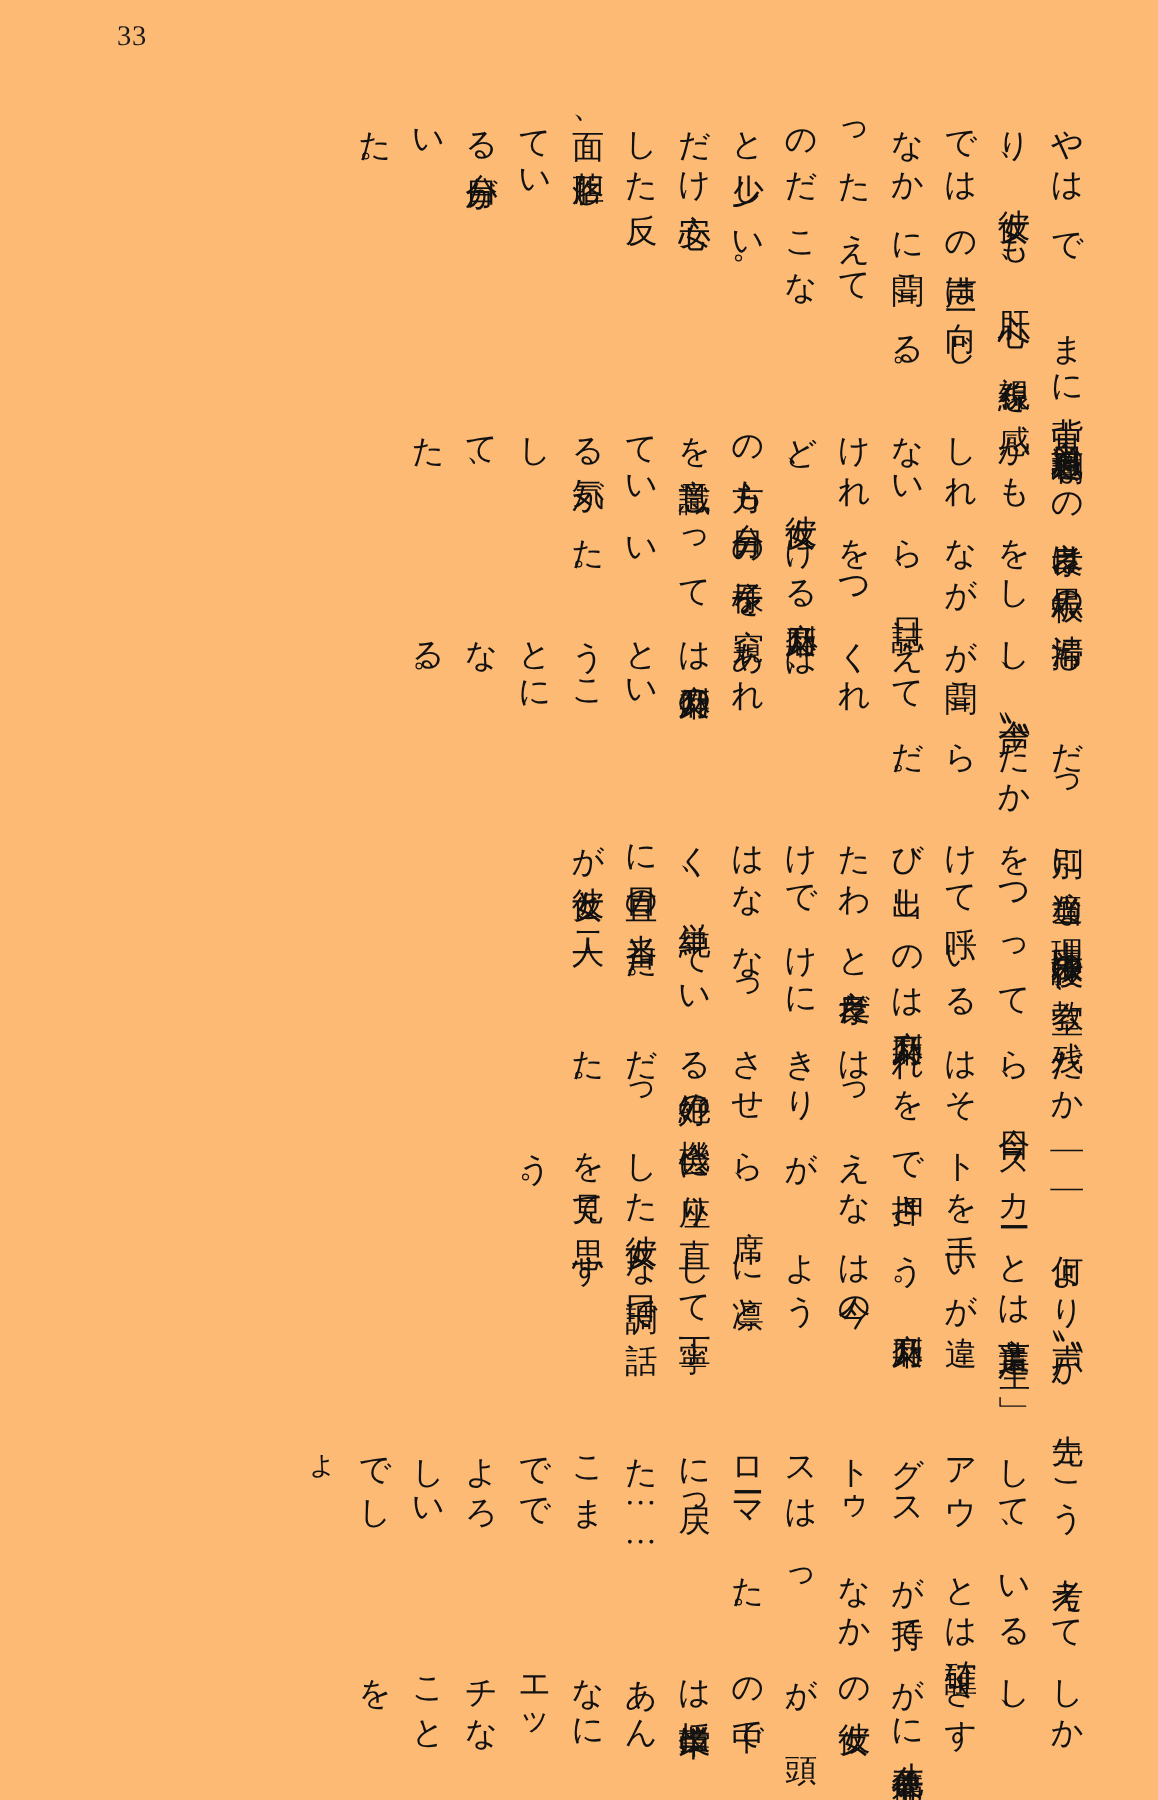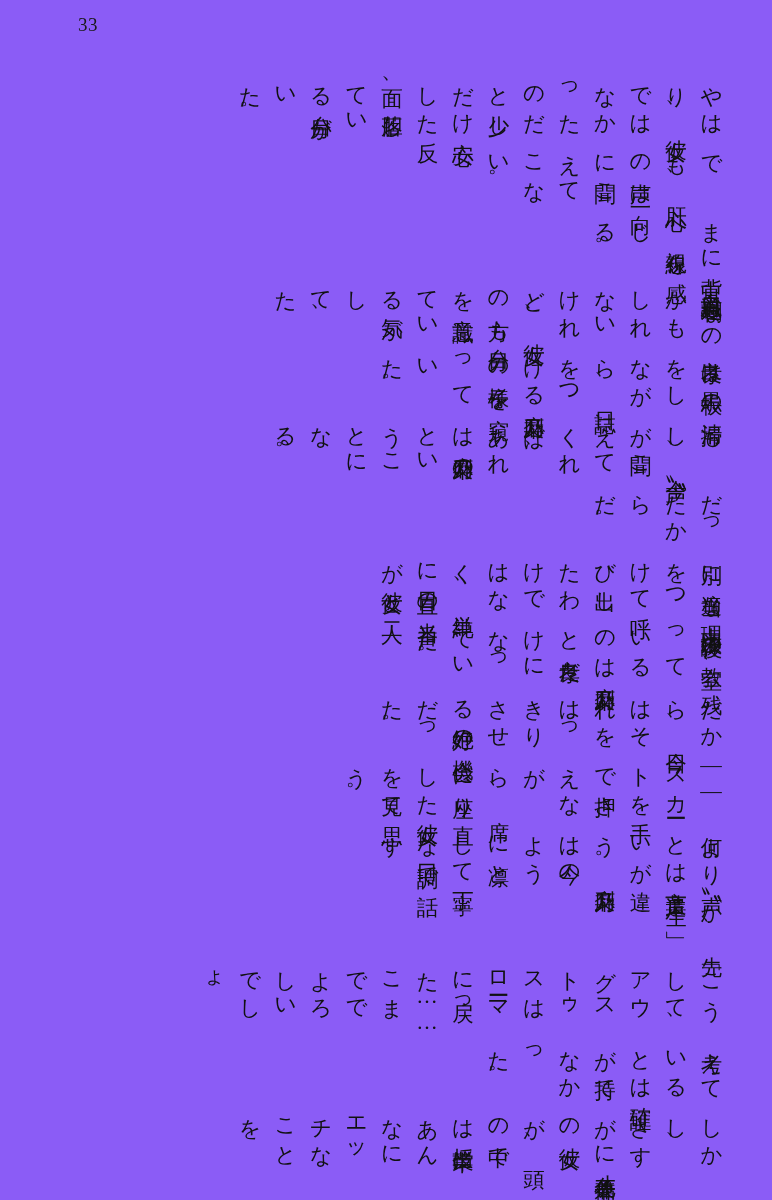--- a/index.html
+++ b/index.html
@@ -13,21 +13,21 @@
     font-family: "Liberation Serif", "DejaVu Serif", serif;
     color: #111111;
     overflow: hidden;
     position: relative;
   }
   #page {
     width: 772px;
     height: 1200px;
     position: relative;
     box-sizing: border-box;
-    background: #8b5cf6;
+    background: #fdba74;
   }
   #page-number {
     position: absolute;
     top: 14px;
     left: 78px;
     font-size: 19px;
     font-family: "Liberation Serif", "DejaVu Serif", serif;
     color: #1a1a1a;
     letter-spacing: 0.5px;
   }

